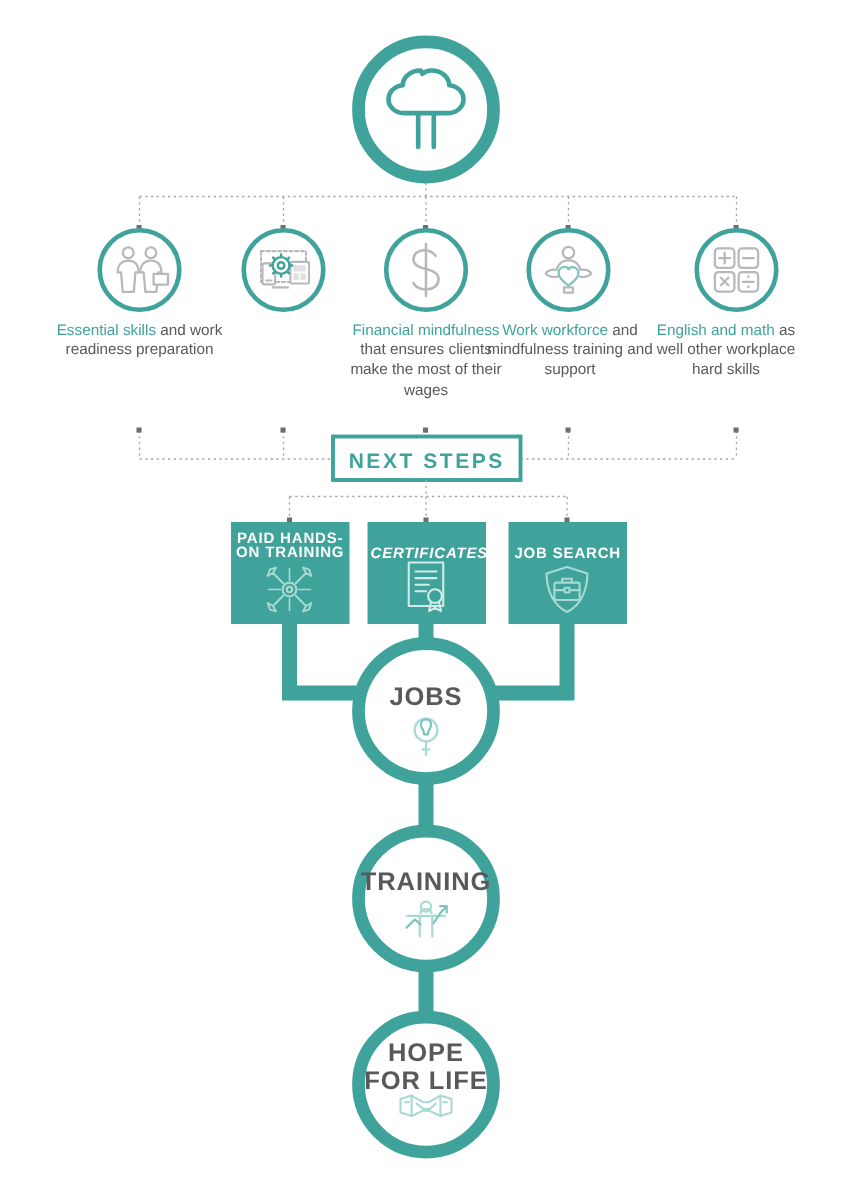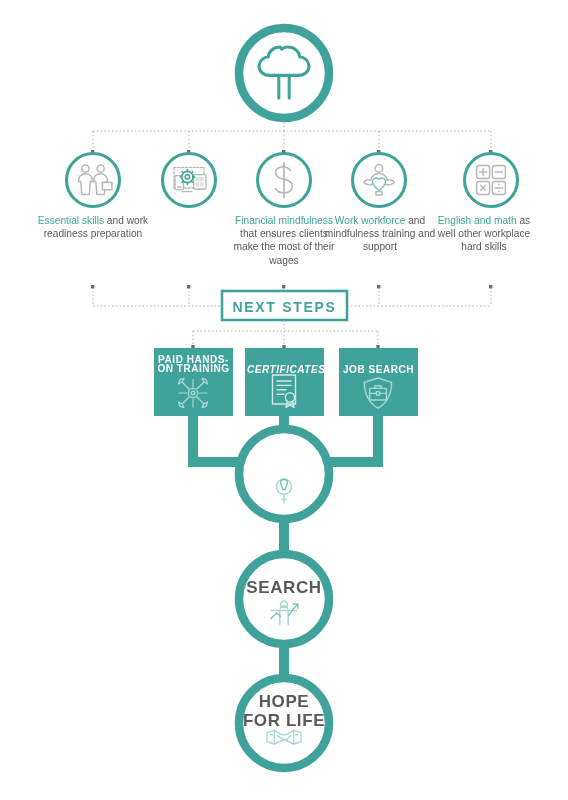--- a/index.html
+++ b/index.html
@@ -320,18 +320,19 @@
   <div class="txt caption" style="left:428px; top:214px; width:112px;">
     <span class="hl">English and math</span><span> as well other workplace hard skills</span>
   </div>
 
   <div class="txt next-steps-label" style="left:222px; top:299px; width:125px;">NEXT STEPS</div>
 
   <div class="txt box-label" style="left:156px; top:355px; width:75px;">PAID HANDS-ON TRAINING</div>
   <div class="txt box-label" style="left:247px; top:365px; width:75px;font-style:italic;">CERTIFICATES</div>
   <div class="txt box-label" style="left:341px; top:365px; width:75px;">JOB SEARCH</div>
 
-  <div class="txt node-label" style="left:229px; top:578px; width:110px;">SEARCH</div>
+  <div class="txt node-label" style="left:234px; top:455px; width:100px;">JOBS</div>
+  <div class="txt node-label" style="left:229px; top:578px; width:110px;">TRAINING</div>
   <div class="txt node-label" style="left:229px; top:692px; width:110px;">
     <span>HOPE<br>FOR LIFE</span>
   </div>
 
 </div>
 
 </body></html>

